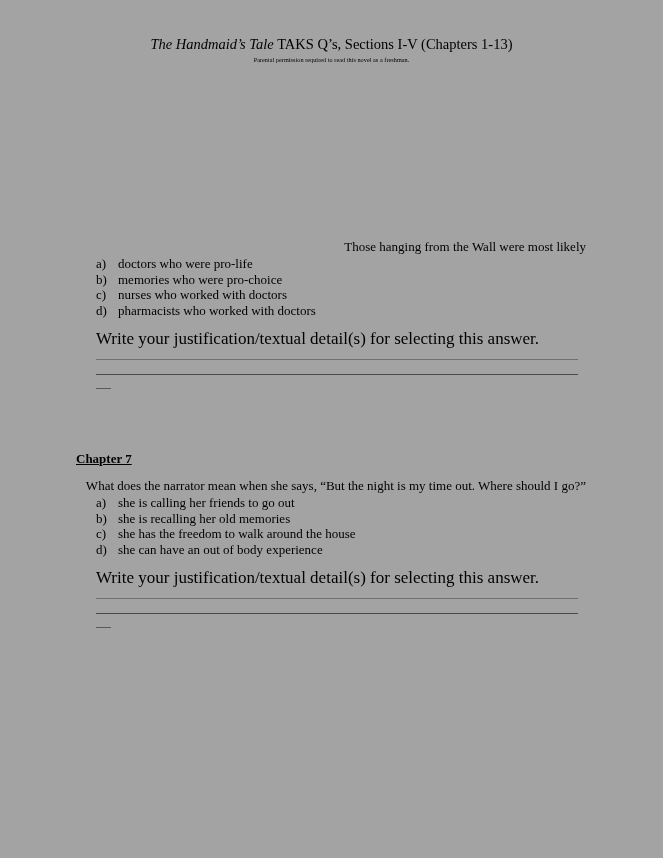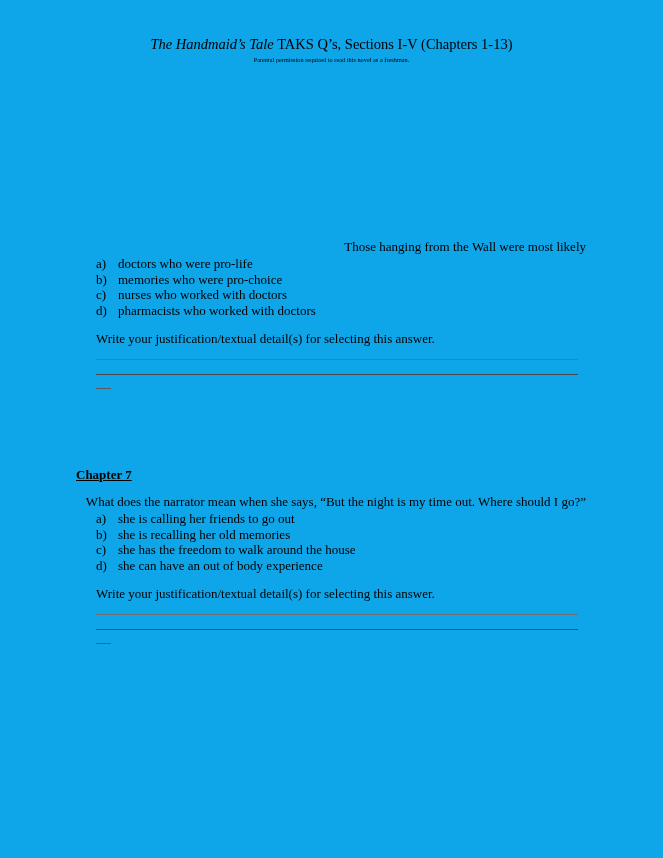--- a/index.html
+++ b/index.html
@@ -12,21 +12,21 @@
     height: 858px;
     position: relative;
     font-family: "Liberation Serif", "DejaVu Serif", serif;
     color: #000000;
     overflow: hidden;
   }
 
   .page {
     position: absolute;
     inset: 0;
-    background: #0ea5e9;
+    background: #a3a3a3;
   }
 
   
   .doc-header {
     position: absolute;
     top: 36px;
     left: 0;
     width: 663px;
     text-align: center;
   }
@@ -45,21 +45,21 @@
     margin-top: 2px;
   }
 
   
   .question-block {
     position: absolute;
     left: 76px;
     width: 510px;
   }
   #block-ch6 { top: 228px; }
-  #block-ch7 { top: 467px; }
+  #block-ch7 { top: 451px; }
 
   .chapter-heading {
     font-size: 13px;
     font-weight: bold;
     text-decoration: underline;
     line-height: 16px;
     margin: 0;
   }
 
   .stem {
@@ -85,21 +85,21 @@
   }
   .choice-label {
     width: 22px;
     flex: 0 0 22px;
   }
   .choice-text {
     white-space: nowrap;
   }
 
   .justification {
-    font-size: 13px;
+    font-size: 17px;
     line-height: 16px;
     margin: 0;
     padding-top: 13px;
     padding-left: 20px;
     white-space: nowrap;
   }
 
   .answer-lines {
     padding-left: 20px;
     padding-top: 12px;

